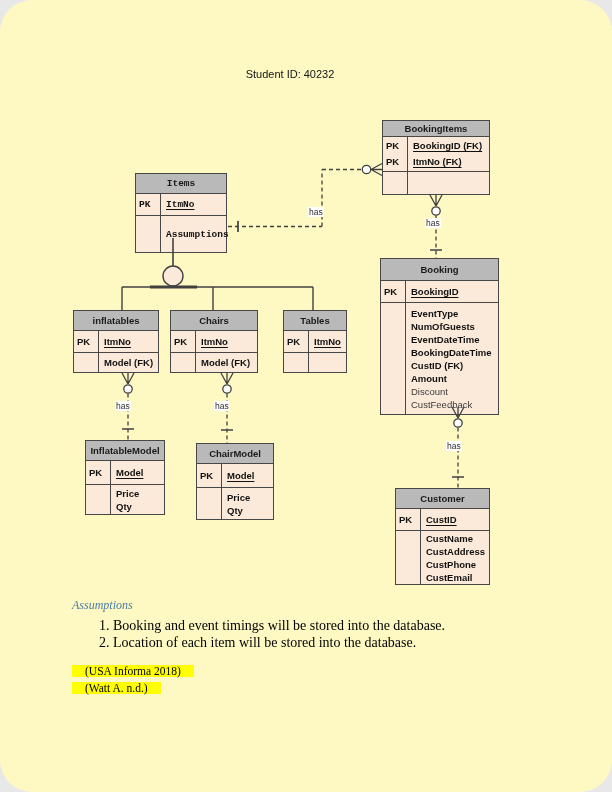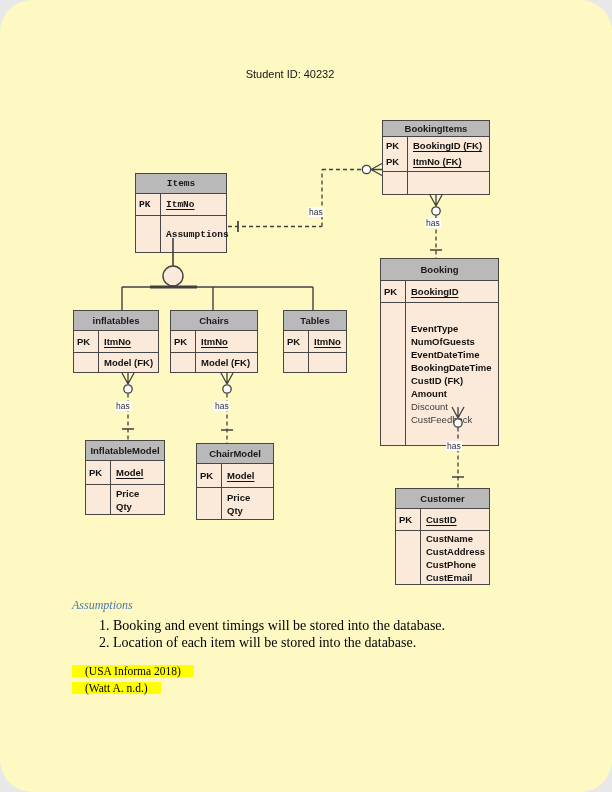--- a/index.html
+++ b/index.html
@@ -29,21 +29,21 @@
   .line.muted{font-weight:normal;color:#3c3c3c;}
 
   
   #e-bookingitems{left:382px;top:120px;width:108px;height:75px;}
   #e-bookingitems .entity-header{height:15px;}
   #e-bookingitems .pk-sec{height:34px;}
   #e-bookingitems .line{line-height:16px;}
   #e-items{left:135px;top:173px;width:92px;height:80px;font-family:Liberation Mono, monospace;}
   #e-items .entity-header{height:19px;}
   #e-items .pk-sec{height:21px;}
-  #e-booking{left:380px;top:258px;width:119px;height:188px;}
+  #e-booking{left:380px;top:258px;width:119px;height:157px;}
   #e-booking .entity-header{height:21px;}
   #e-booking .pk-sec{height:21px;}
   #e-inflatables{left:73px;top:310px;width:86px;height:63px;}
   #e-chairs{left:170px;top:310px;width:88px;height:63px;}
   #e-tables{left:283px;top:310px;width:64px;height:63px;}
   #e-inflatables .entity-header,#e-chairs .entity-header,#e-tables .entity-header{height:19px;}
   #e-inflatables .pk-sec,#e-chairs .pk-sec,#e-tables .pk-sec{height:21px;}
   #e-inflatablemodel{left:85px;top:440px;width:80px;height:75px;}
   #e-chairmodel{left:196px;top:443px;width:78px;height:77px;}
   #e-inflatablemodel .entity-header,#e-chairmodel .entity-header{height:19px;}

